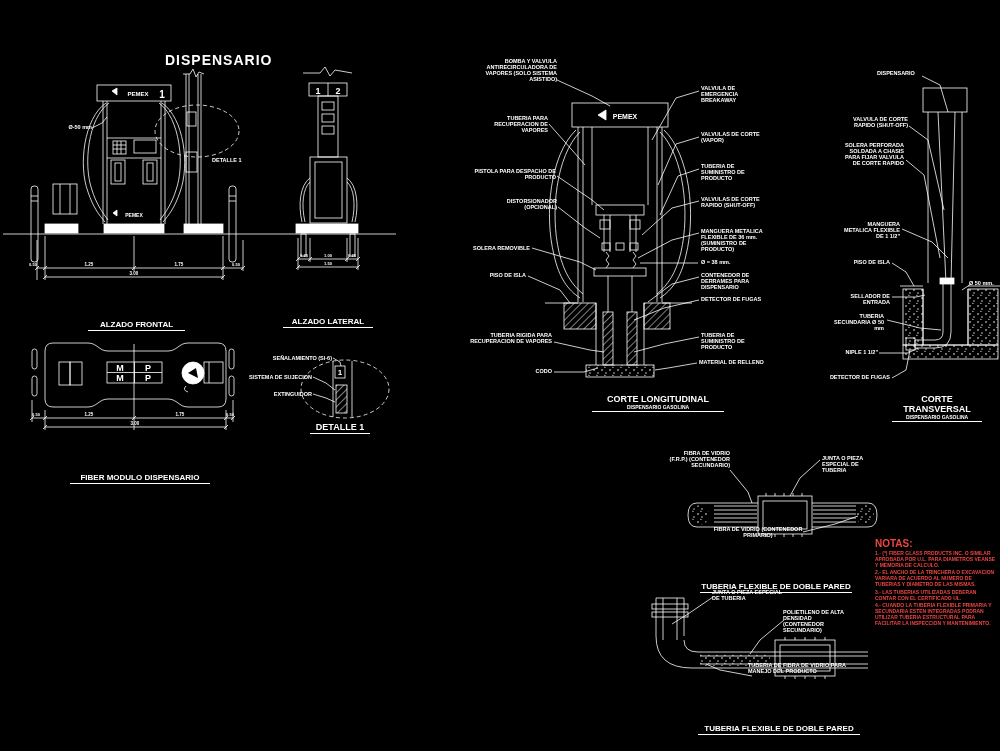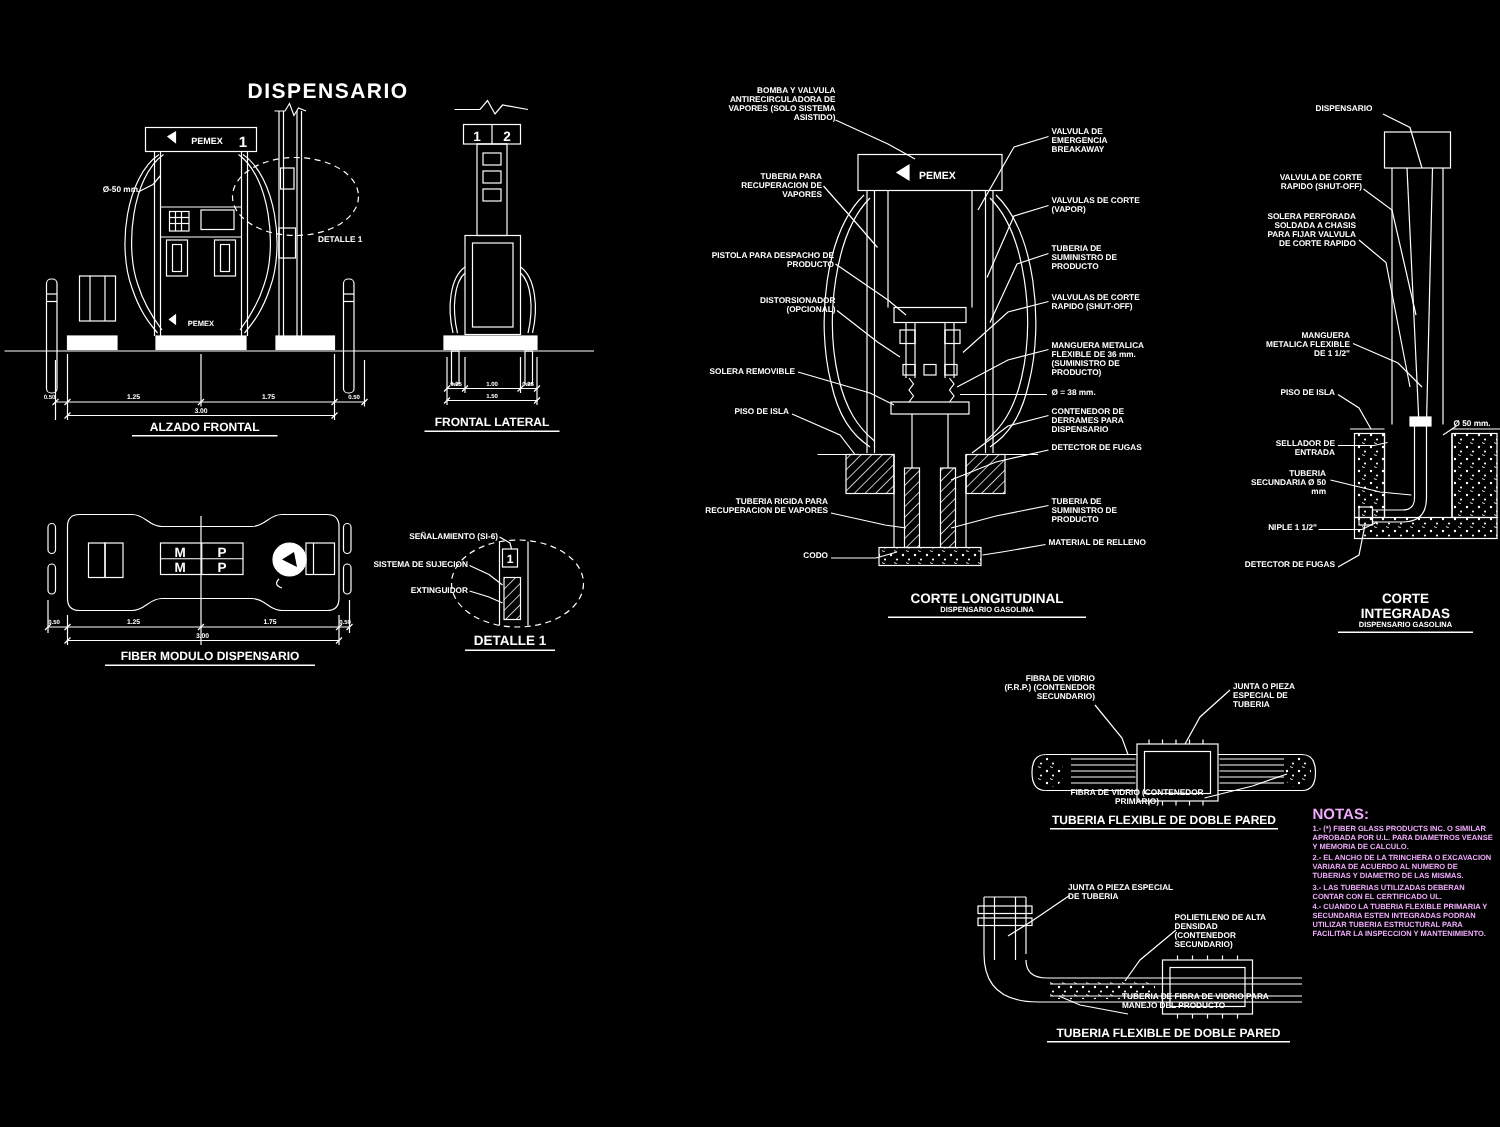--- a/index.html
+++ b/index.html
@@ -3,24 +3,24 @@
 <meta charset="utf-8">
 <style>
   html,body{margin:0;padding:0;background:#000;}
   #sheet{position:relative;width:1000px;height:751px;background:#000;overflow:hidden;
          font-family:"Liberation Sans",sans-serif;color:#fff;}
   #lineart{position:absolute;left:0;top:0;}
   .lbl{position:absolute;font-weight:bold;font-size:5.5px;line-height:6px;color:#fff;}
   .r{text-align:right;} .c{text-align:center;} .l{text-align:left;}
   .vtitle{position:absolute;font-weight:bold;text-align:center;color:#fff;
           border-bottom:1px solid #fff;padding-bottom:1px;}
-  .t8{font-size:8px;line-height:9px;} .t9{font-size:9px;line-height:10px;}
+  .t8{font-size:8px;line-height:9px;margin-top:40px;} .t9{font-size:9px;line-height:10px;}
   .sub{display:block;font-size:5px;line-height:6px;font-weight:bold;}
   #main-title{position:absolute;font-size:14px;font-weight:bold;letter-spacing:1px;color:#fff;}
-  #notas{position:absolute;left:875px;top:538px;width:122px;color:#f0abfc;}
+  #notas{position:absolute;left:875px;top:538px;width:122px;color:#ef4444;}
   #notas .nt{font-size:10px;font-weight:bold;line-height:11px;margin-bottom:2px;}
   #notas .ni{font-size:5px;font-weight:bold;line-height:5.8px;margin-bottom:2px;}
 </style>
 </head>
 <body>
 
 <div id="sheet">
 
 <svg id="lineart" width="1000" height="751" viewBox="0 0 1000 751" style="stroke:#ffffff;fill:none;stroke-width:0.8">
   <defs>
@@ -325,21 +325,21 @@
     <text x="340" y="375" font-size="8" text-anchor="middle">1</text>
     <text x="625" y="119" font-size="7" text-anchor="middle">PEMEX</text>
   </g>
 </svg>
 
   <div id="main-title" style="left:165px;top:52px;">DISPENSARIO</div>
 
   <div class="lbl r" style="left:60px;top:124px;width:32px;">Ø-50 mm</div>
   <div class="lbl l" style="left:212px;top:157px;width:42px;">DETALLE 1</div>
   <div class="vtitle t8" style="left:88px;top:280px;width:97px;">ALZADO FRONTAL</div>
-  <div class="vtitle t8" style="left:283px;top:277px;width:90px;">FRONTAL LATERAL</div>
+  <div class="vtitle t8" style="left:283px;top:277px;width:90px;">ALZADO LATERAL</div>
   <div class="vtitle t8" style="left:70px;top:433px;width:140px;">FIBER MODULO DISPENSARIO</div>
 
   <div class="lbl r" style="left:256px;top:355px;width:76px;">SEÑALAMIENTO (SI-6)</div>
   <div class="lbl r" style="left:246px;top:374px;width:66px;">SISTEMA DE SUJECION</div>
   <div class="lbl r" style="left:256px;top:391px;width:56px;">EXTINGUIDOR</div>
   <div class="vtitle t9" style="left:310px;top:422px;width:60px;">DETALLE 1</div>
 
   <div class="lbl r" style="left:470px;top:58px;width:87px;">BOMBA Y VALVULA ANTIRECIRCULADORA DE VAPORES (SOLO SISTEMA ASISTIDO)</div>
   <div class="lbl r" style="left:480px;top:115px;width:68px;">TUBERIA PARA RECUPERACION DE VAPORES</div>
   <div class="lbl r" style="left:470px;top:168px;width:86px;">PISTOLA PARA DESPACHO DE PRODUCTO</div>
@@ -368,21 +368,21 @@
   <div class="lbl r" style="left:852px;top:116px;width:56px;">VALVULA DE CORTE RAPIDO (SHUT-OFF)</div>
   <div class="lbl r" style="left:840px;top:142px;width:64px;">SOLERA PERFORADA SOLDADA A CHASIS PARA FIJAR VALVULA DE CORTE RAPIDO</div>
   <div class="lbl r" style="left:842px;top:221px;width:58px;">MANGUERA METALICA FLEXIBLE DE 1 1/2"</div>
   <div class="lbl r" style="left:852px;top:259px;width:38px;">PISO DE ISLA</div>
   <div class="lbl r" style="left:828px;top:293px;width:62px;">SELLADOR DE ENTRADA</div>
   <div class="lbl r" style="left:824px;top:313px;width:60px;">TUBERIA SECUNDARIA Ø 50 mm</div>
   <div class="lbl r" style="left:834px;top:349px;width:44px;">NIPLE 1 1/2"</div>
   <div class="lbl r" style="left:826px;top:374px;width:64px;">DETECTOR DE FUGAS</div>
   <div class="lbl l" style="left:969px;top:280px;width:30px;">Ø 50 mm.</div>
   <div class="vtitle t9" style="left:892px;top:394px;width:90px;">
-    <span>CORTE INTEGRADAS</span>
+    <span>CORTE TRANSVERSAL</span>
     <span class="sub">DISPENSARIO GASOLINA</span>
   </div>
 
   <div class="lbl r" style="left:668px;top:450px;width:62px;">FIBRA DE VIDRIO (F.R.P.) (CONTENEDOR SECUNDARIO)</div>
   <div class="lbl l" style="left:822px;top:455px;width:62px;">JUNTA O PIEZA ESPECIAL DE TUBERIA</div>
   <div class="lbl c" style="left:712px;top:526px;width:92px;">FIBRA DE VIDRIO (CONTENEDOR PRIMARIO)</div>
   <div class="vtitle t8" style="left:700px;top:542px;width:152px;">TUBERIA FLEXIBLE DE DOBLE PARED</div>
 
   <div class="lbl l" style="left:712px;top:589px;width:74px;">JUNTA O PIEZA ESPECIAL DE TUBERIA</div>
   <div class="lbl l" style="left:783px;top:609px;width:68px;">POLIETILENO DE ALTA DENSIDAD (CONTENEDOR SECUNDARIO)</div>

